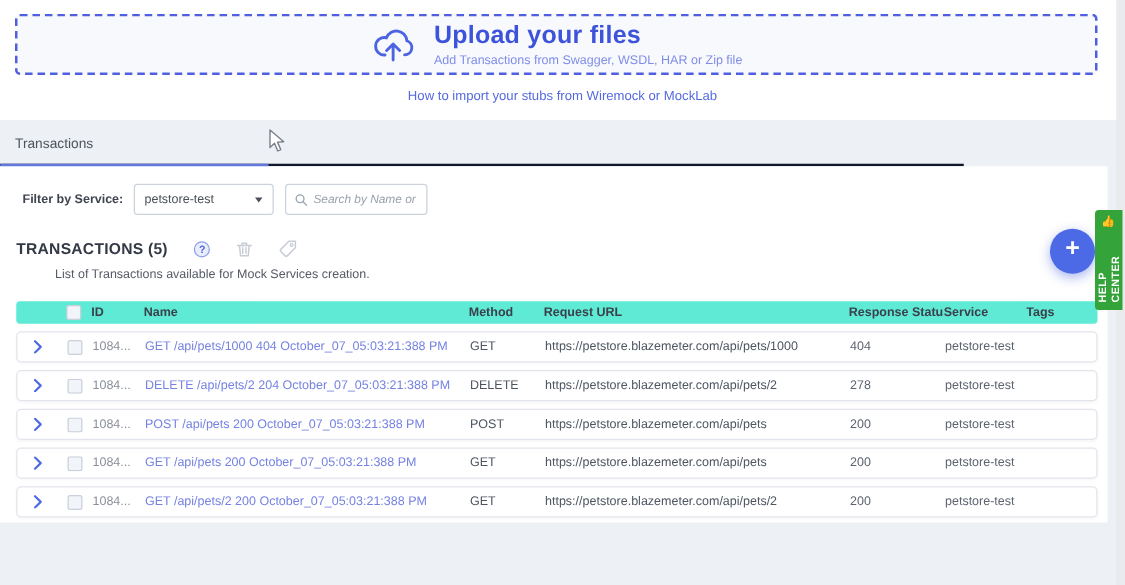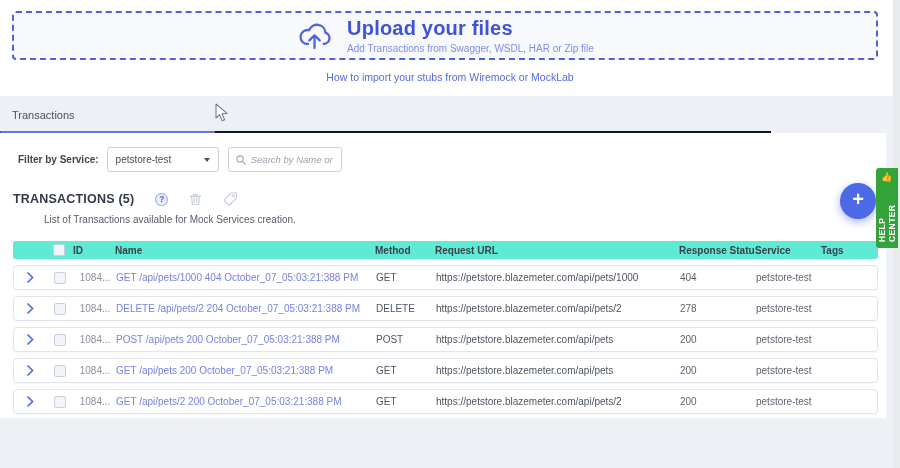--- a/index.html
+++ b/index.html
@@ -104,21 +104,21 @@
     font-size: 10px; font-weight: bold; color: #3b414c;
   }
   .tbody-row {
     height: 25px; margin-top: 6px; background: #fff;
     border: 1px solid #e2e5ec; border-radius: 4px;
     box-shadow: 0 1px 2px rgba(40,50,80,.04);
     font-size: 10px; color: #4d5560;
   }
   .cell { white-space: nowrap; overflow: hidden; }
   .c-center { display: flex; justify-content: center; }
-  .cell-id { color: #8a8f99; text-align: center; }
+  .cell-id { color: #8a8f99; }
   .cell-name { color: #7582e1; cursor: pointer; }
   .cell-status, .cell-service { color: #5d6470; }
   .checkbox {
     width: 12px; height: 12px; border: 1px solid #c9d0db; border-radius: 2px;
     background: #f1f4f9; cursor: pointer;
   }
   .chevron { cursor: pointer; display: flex; justify-content: center; }
 
   
   .fab {

